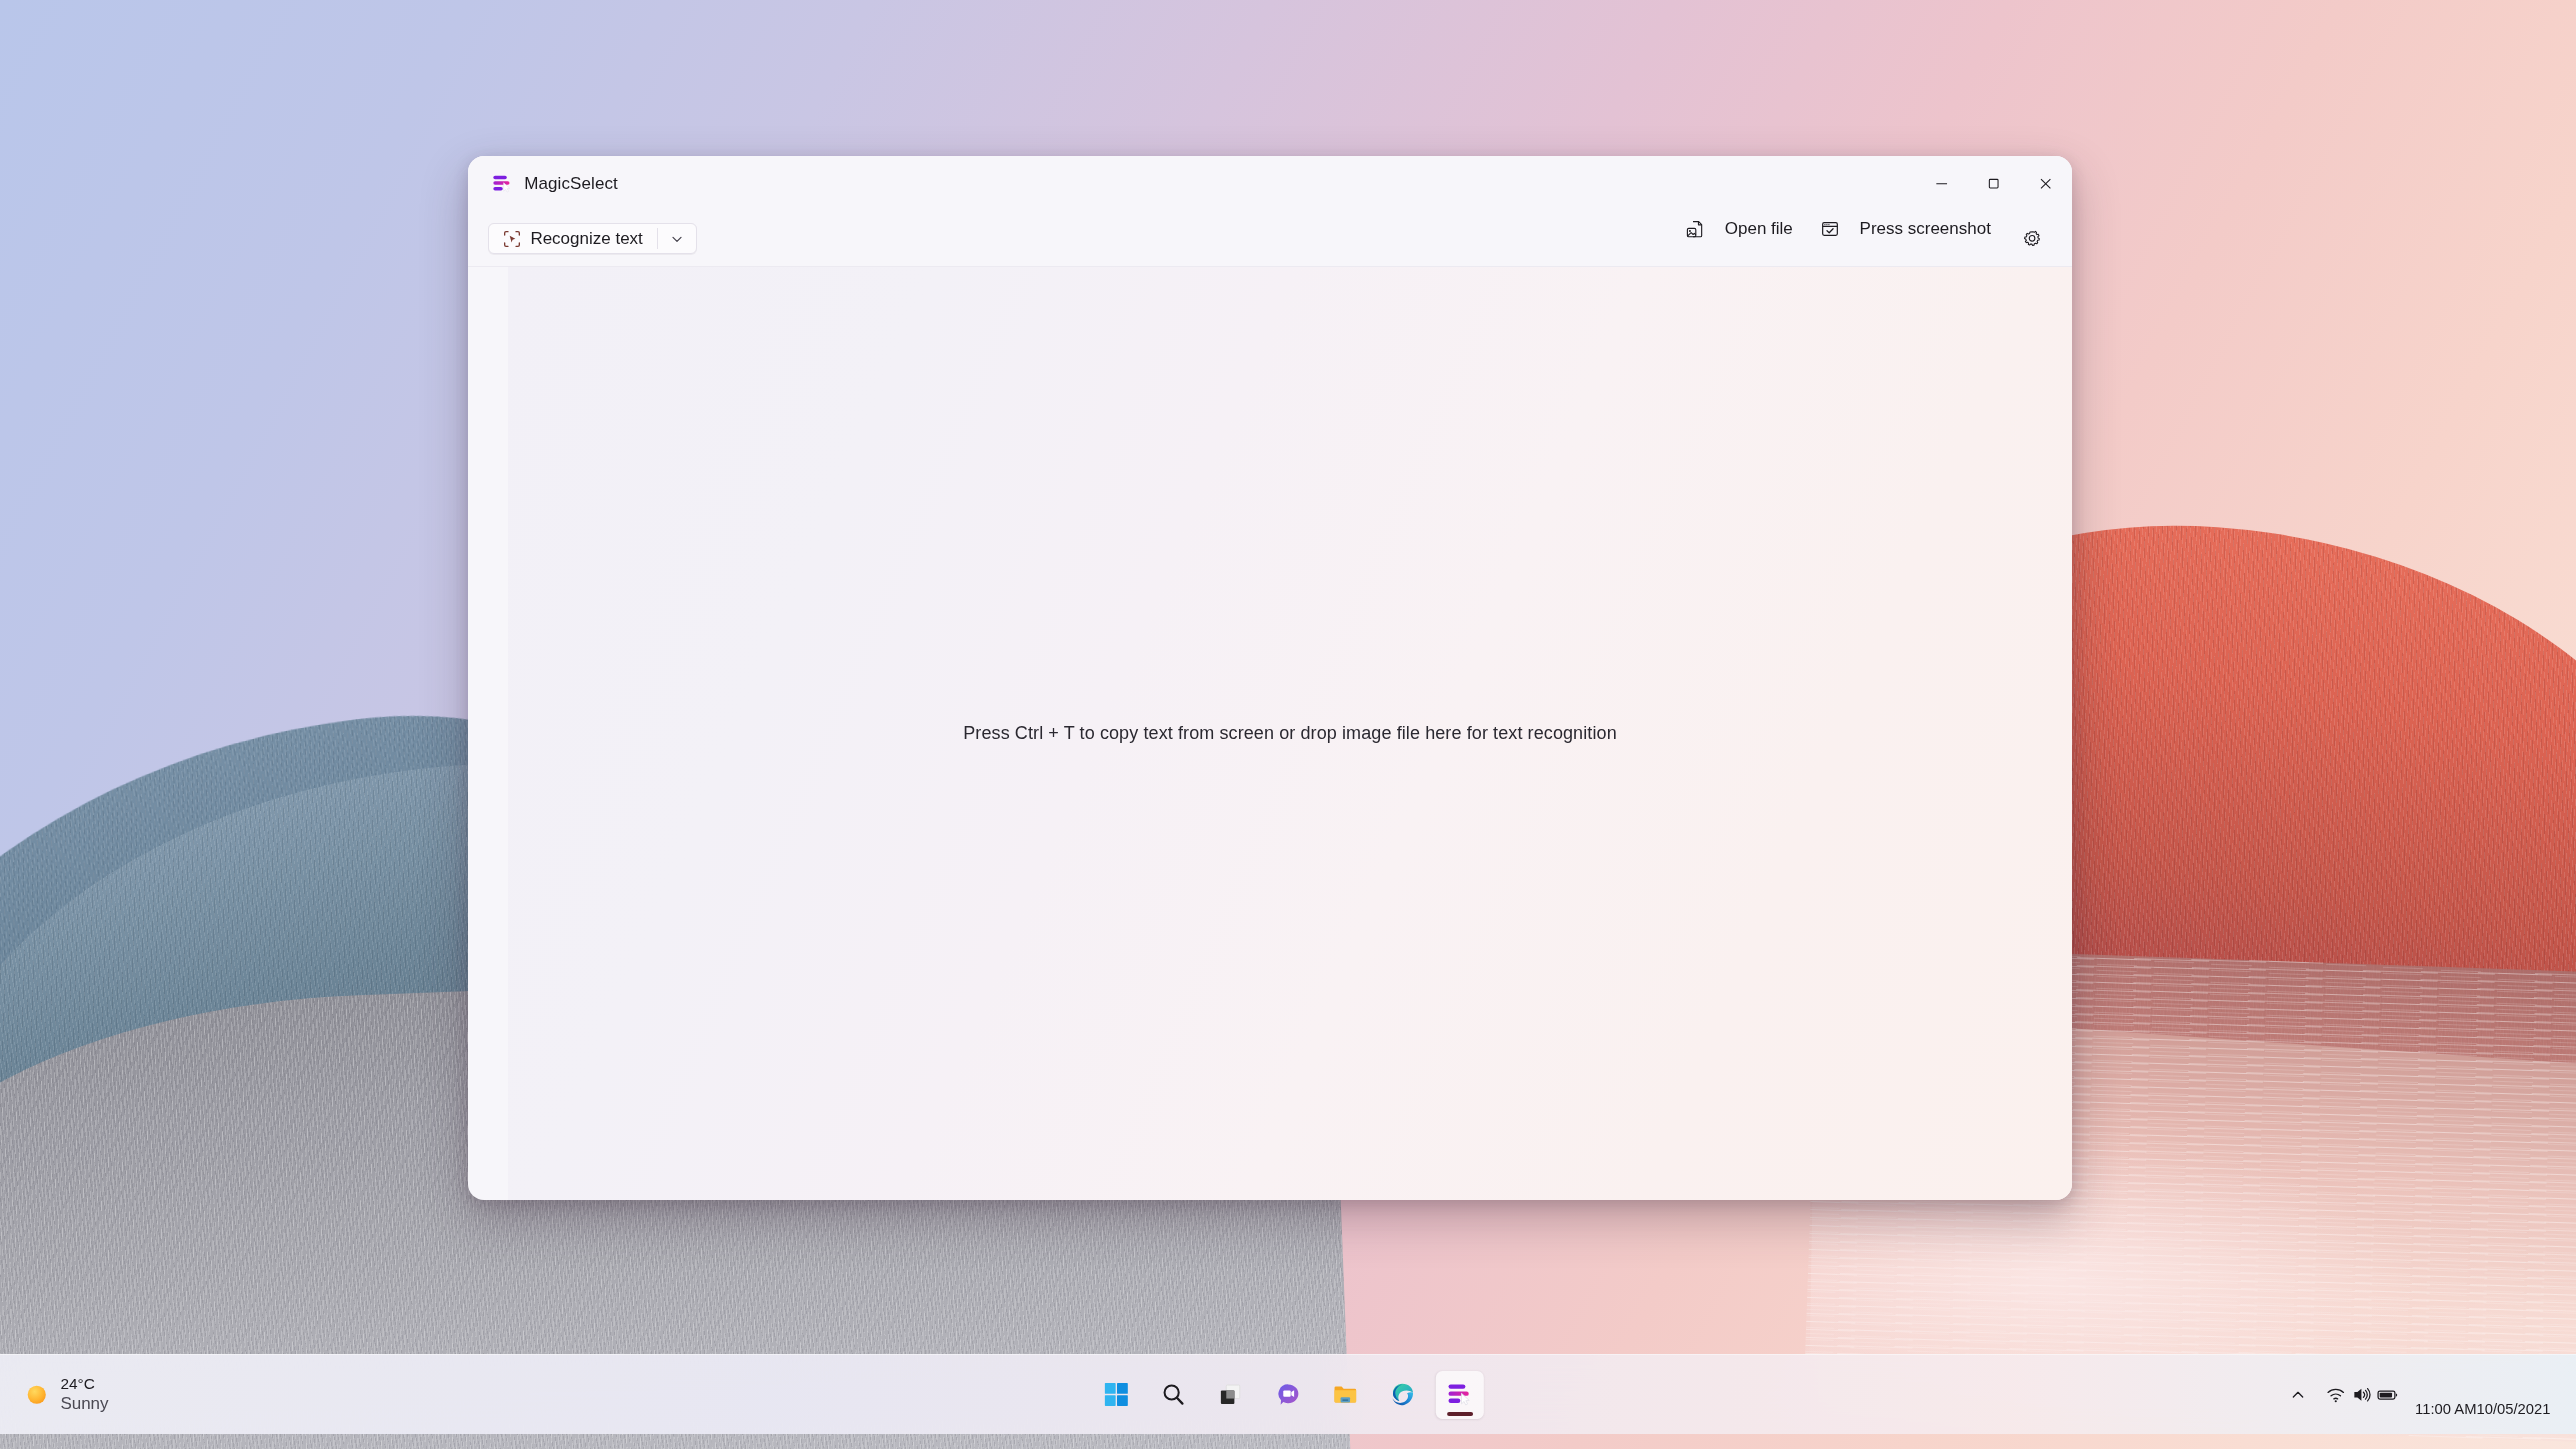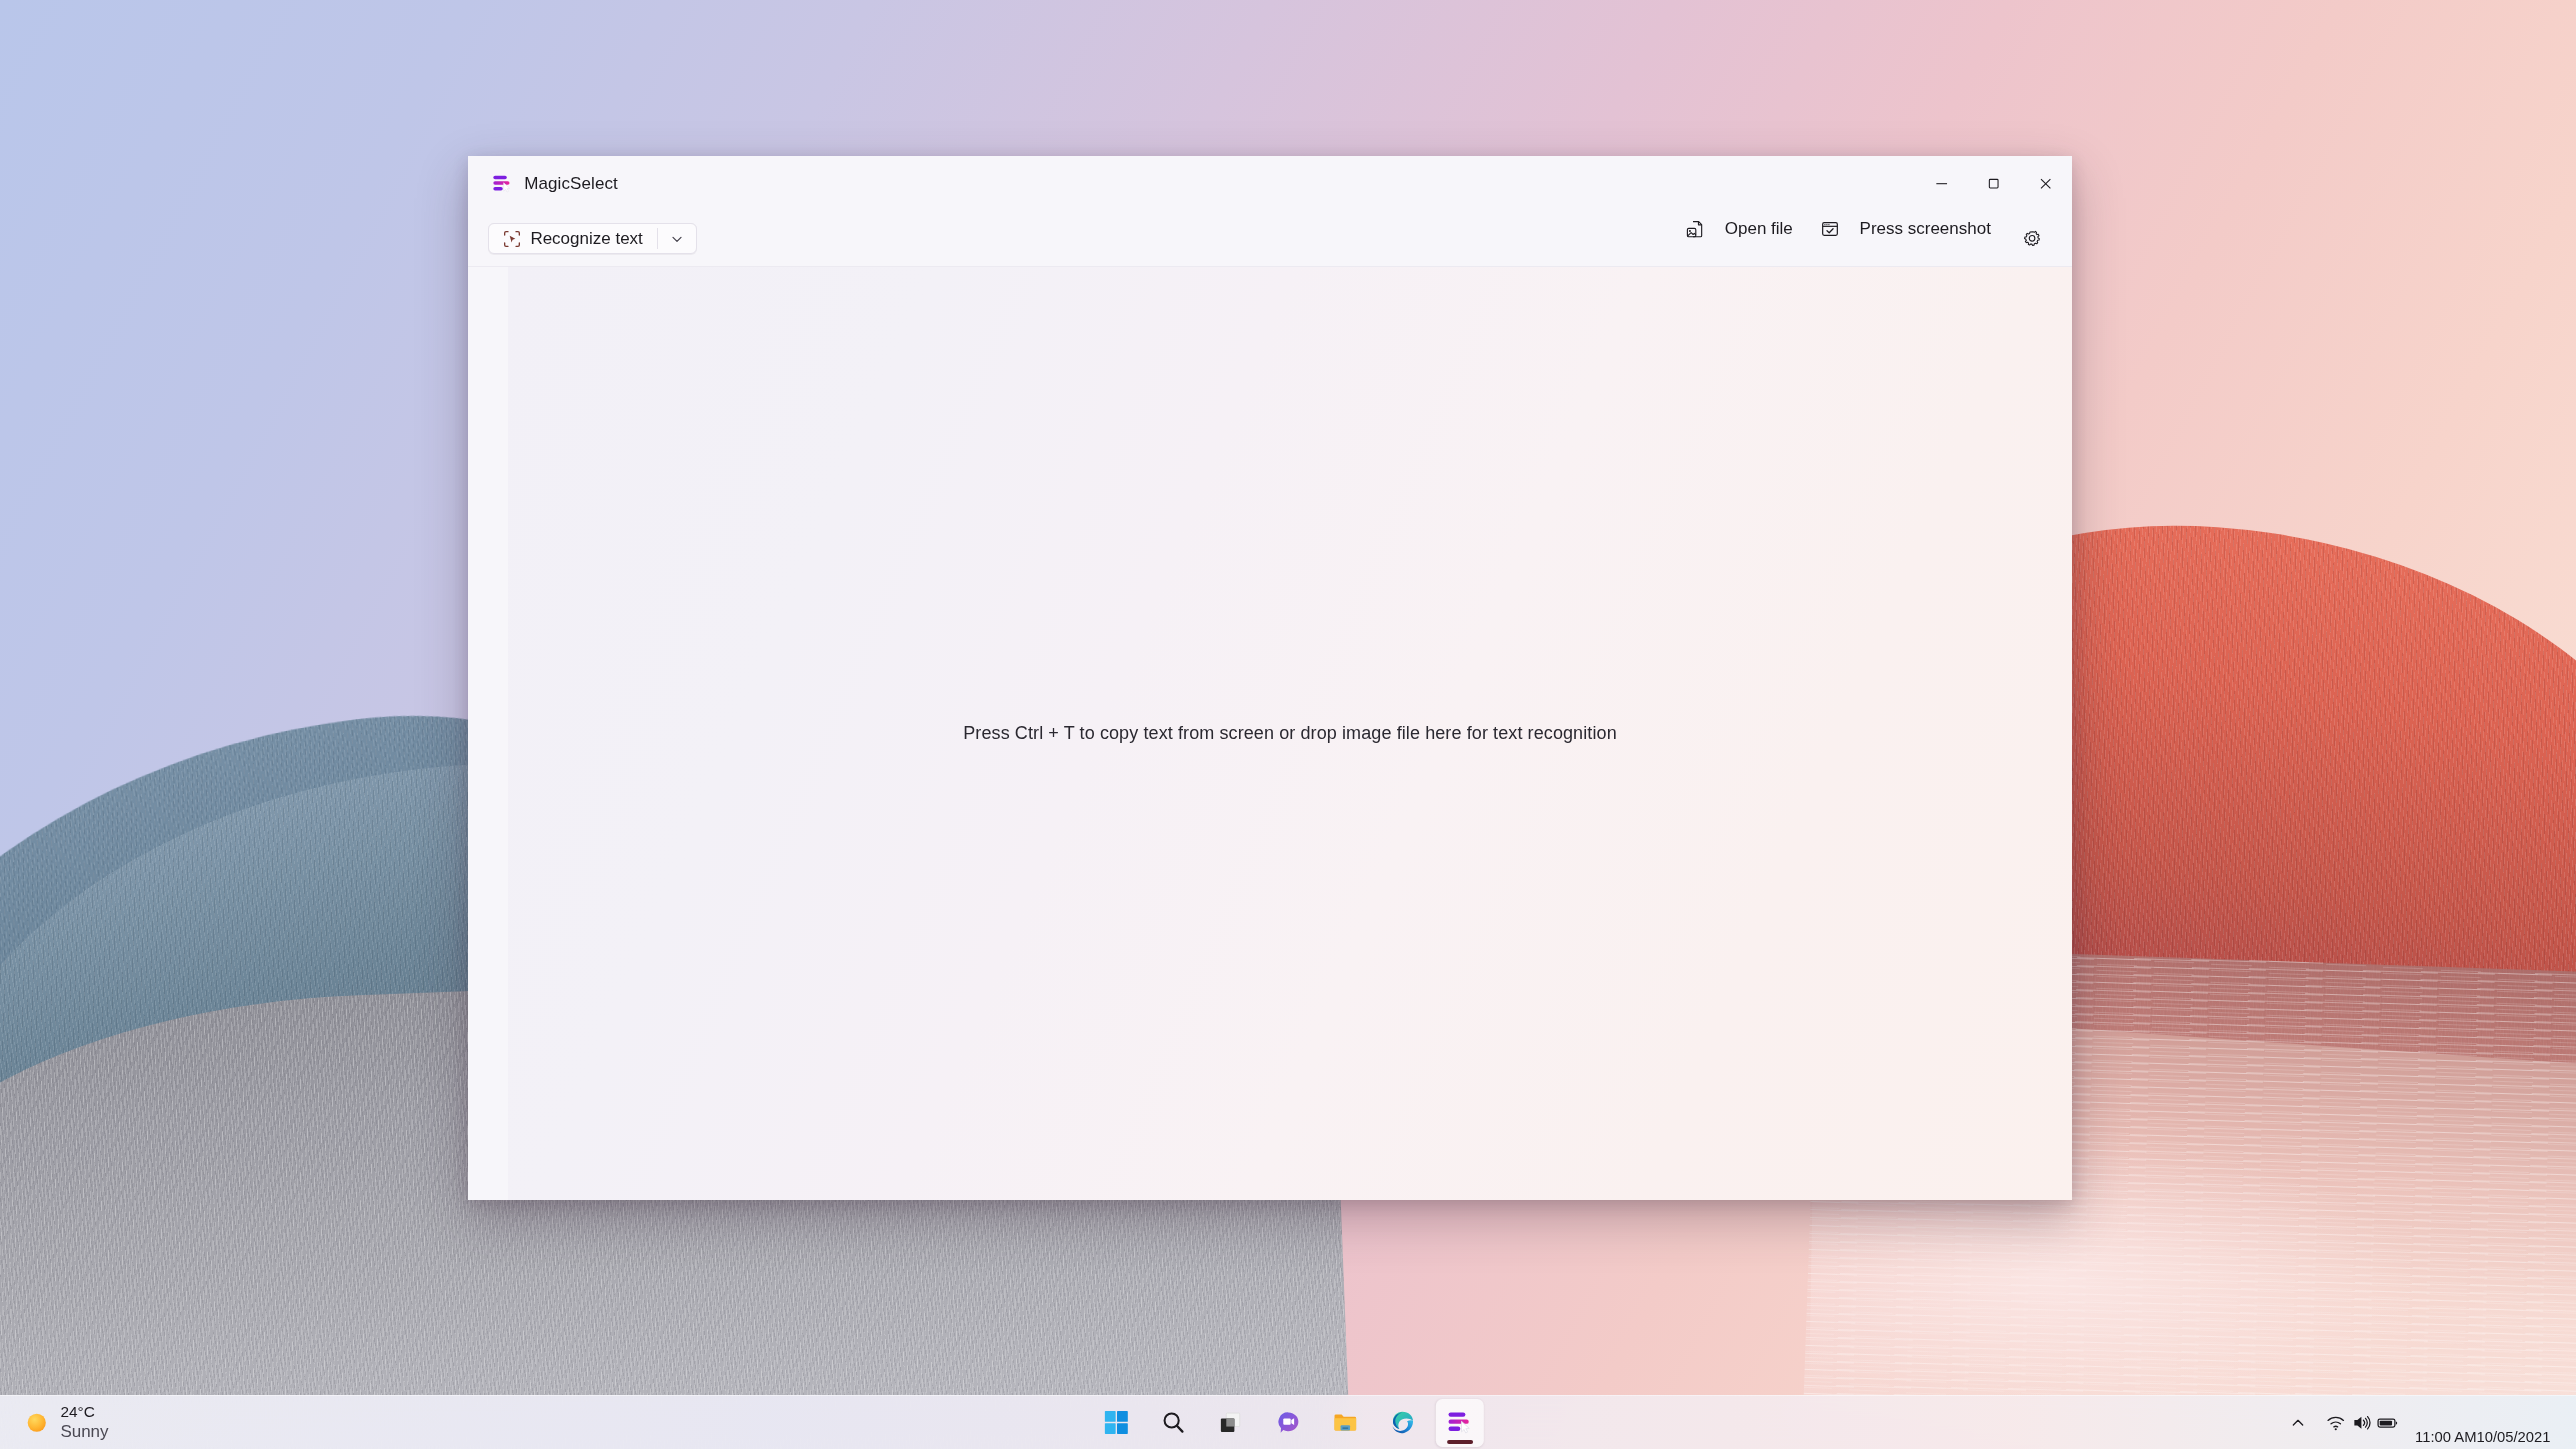--- a/index.html
+++ b/index.html
@@ -113,21 +113,21 @@
     position:absolute; right:161px; top:1140px;
     width:604px; height:282px;
     background:radial-gradient(ellipse at 40% 50%, rgba(252,236,236,.72) 0%, rgba(250,228,230,0) 72%);
     transform:rotate(1deg);
   }
 
   
   #app-window {
     position:absolute; left:468px; top:156px;
     width:1604px; height:1044px;
-    border-radius:0;
+    border-radius:16px;
     background:#f7f6fa;
     box-shadow:0 19px 47px rgba(60,40,60,.30), 0 4px 14.8px rgba(60,40,60,.18);
     overflow:hidden;
     display:flex; flex-direction:column;
   }
 
   
   .titlebar {
     height:55px; flex:0 0 55px;
     display:flex; align-items:center;
@@ -195,21 +195,21 @@
       #f6f1f6 40%,
       #f9f2f4 58%,
       #faf1f0 78%,
       #fbf1ee 100%);
     margin-left:40px;
   }
   .drop-hint { font-size:18px; color:#2a2830; letter-spacing:0.1px; }
 
   
   #taskbar {
-    position:absolute; left:0; bottom:0; width:2576px; height:54px;
+    position:absolute; left:0; bottom:15px; width:2576px; height:80px;
     background:linear-gradient(90deg,
       rgba(238,238,246,.93) 0%,
       rgba(235,234,245,.93) 30%,
       rgba(240,233,240,.93) 55%,
       rgba(246,234,236,.93) 78%,
       rgba(232,240,246,.93) 100%);
     backdrop-filter:blur(17.4px);
     border-top:0.7px solid rgba(255,255,255,.45);
     display:flex; align-items:center; justify-content:space-between;
   }

